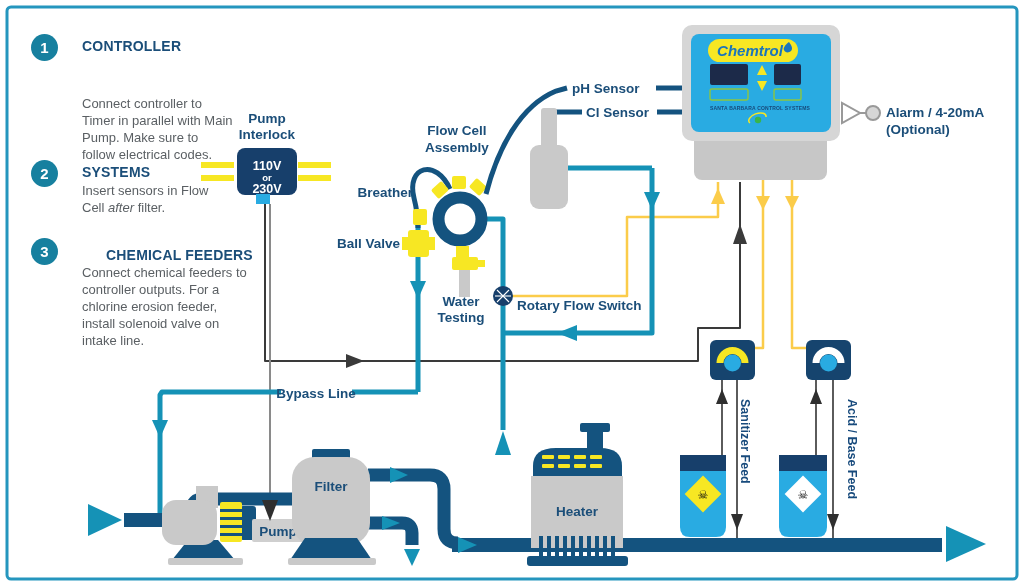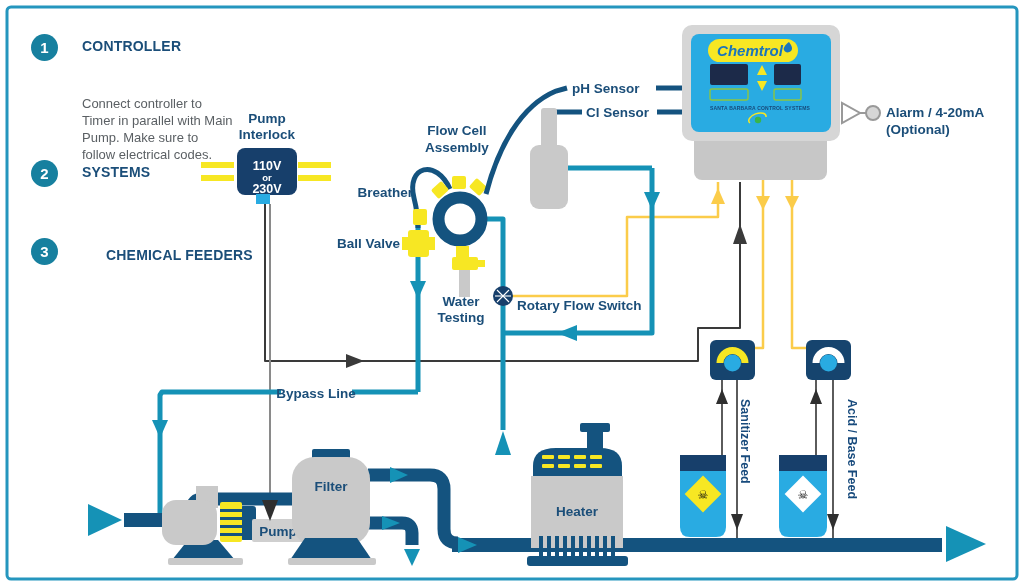--- a/index.html
+++ b/index.html
@@ -279,19 +279,21 @@
   <div class="step-circle" style="left:31px;top:34px;">
     <span>1</span>
   </div>
   <div class="step-title" style="left:82px;top:38px;">CONTROLLER</div>
   <div class="step-body" style="left:82px;top:56px;width:152px;margin-top:39px;">Connect controller to Timer in parallel with Main Pump. Make sure to follow electrical codes.</div>
 
   <div class="step-circle" style="left:31px;top:160px;">
     <span>2</span>
   </div>
   <div class="step-title" style="left:82px;top:164px;">SYSTEMS</div>
+  <div class="step-body" style="left:82px;top:182px;width:150px;"><span>Insert sensors in Flow Cell </span><em>after</em><span> filter.</span></div>
 
   <div class="step-circle" style="left:31px;top:238px;">
     <span>3</span>
   </div>
   <div class="step-title" style="left:82px;top:247px;margin-left:24px;">CHEMICAL FEEDERS</div>
+  <div class="step-body" style="left:82px;top:264px;width:168px;">Connect chemical feeders to controller outputs.  For a chlorine erosion feeder, install solenoid valve on intake line.</div>
 
 </div>
 
 </body></html>

